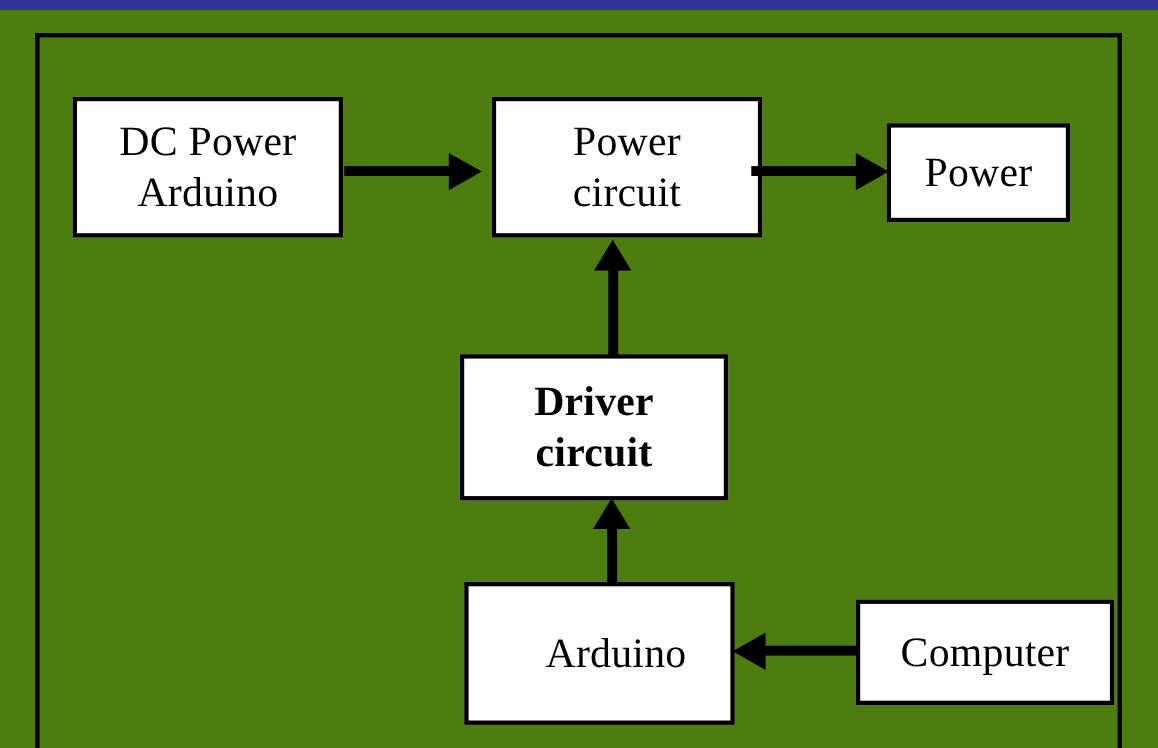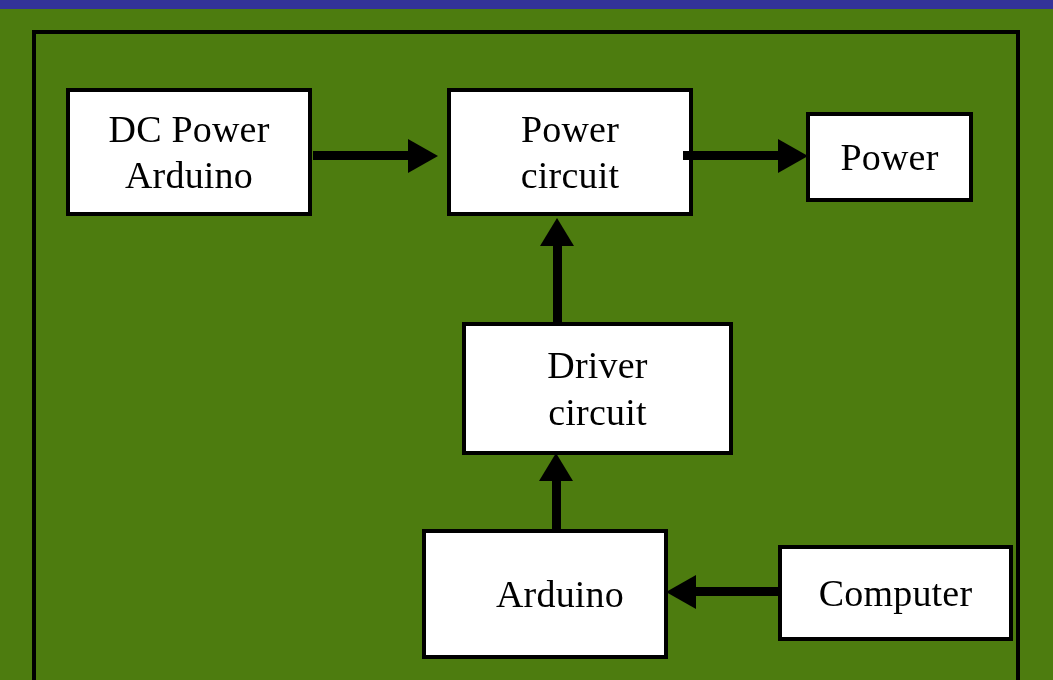--- a/index.html
+++ b/index.html
@@ -108,21 +108,21 @@
   </div>
 
   <div class="block" style="left:447px; top:88px; width:246px; height:128px;">
     <span class="label"><span>Power</span><br><span>circuit</span></span>
   </div>
 
   <div class="block" style="left:806px; top:112px; width:167px; height:90px;">
     <span class="label">Power</span>
   </div>
 
-  <div class="block" style="left:462px; top:322px; width:271px; height:133px;">
+  <div class="block" style="left:418px; top:322px; width:244px; height:133px;font-weight:bold;">
     <span class="label"><span>Driver</span><br><span>circuit</span></span>
   </div>
 
   <div class="block" style="left:422px; top:529px; width:246px; height:130px;padding-left:30px;">
     <span class="label"><span>Arduino</span><br></span>
   </div>
 
   <div class="block" style="left:778px; top:545px; width:235px; height:96px;">
     <span class="label">Computer</span>
   </div>

